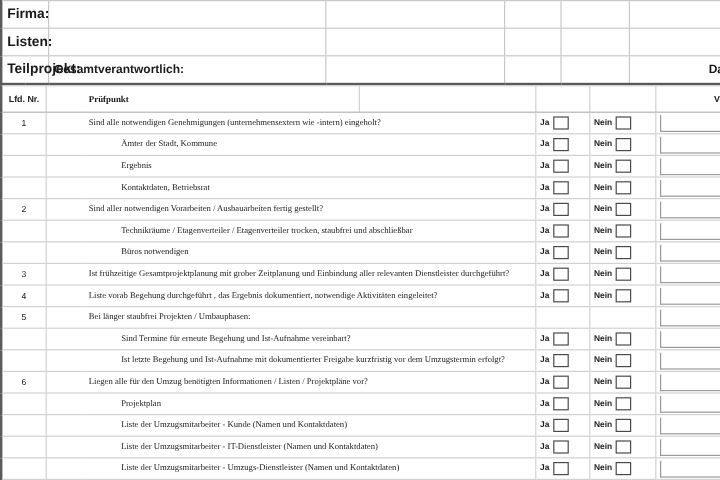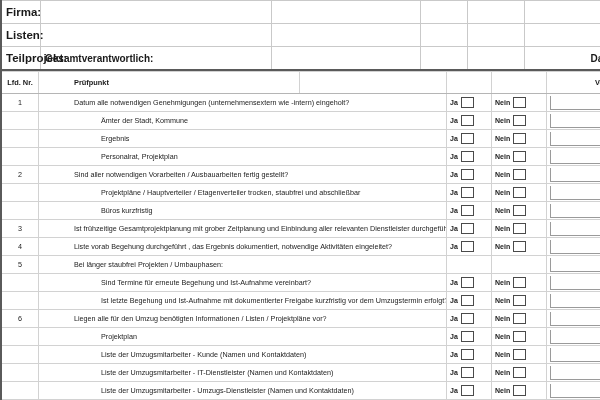--- a/index.html
+++ b/index.html
@@ -87,21 +87,21 @@
     font-size: 7.4px;
     border-bottom: 1px solid #b5b5b5;
   }
   table.grid tr.colhdr td.k-num { border-left: 2px solid #5a5a5a; }
   table.grid td.k-num {
     width: 30px;
     text-align: center;
     border-left: 2px solid #5a5a5a;
   }
   table.grid td.k-ind { width: 26px; border-left: none; border-right: none; }
-  table.grid td.k-txt { width: 222px; border-left: none; }
+  table.grid td.k-txt { width: 222px; border-left: none; font-family: Liberation Serif, serif; }
   table.grid td.k-txt2 { width: 140px; border-left: none; }
   table.grid td.k-ja  { width: 38px; text-align: left; }
   table.grid td.k-nein{ width: 48px; text-align: left; }
   table.grid td.k-ver { width: 96px; }
 
   table.grid tr.drow td { height: 17px; }
   table.grid tr.drow td.k-txt,
   table.grid tr.drow td.k-txt2 { border-right: none; }
 
   
@@ -189,21 +189,21 @@
         <td class="k-txt2"></td>
         <td class="k-ja"></td>
         <td class="k-nein"></td>
         <td class="k-ver">
           <span class="verlabel">Verantwortlich</span>
         </td>
       </tr>
     <tr class="drow">
           <td class="k-num">1</td>
           <td class="k-ind"></td>
-          <td class="k-txt" colspan="2"><span class="qtext">Datum alle notwendigen Genehmigungen (unternehmensextern wie -intern) eingeholt?</span></td>
+          <td class="k-txt" colspan="2"><span class="qtext">Sind alle notwendigen Genehmigungen (unternehmensextern wie -intern) eingeholt?</span></td>
           <td class="k-ja"><span class="lblja">Ja</span><span class="cbox"></span></td>
           <td class="k-nein"><span class="lblnein">Nein</span><span class="cbox"></span></td>
           <td class="k-ver">
             <span class="verbox"></span>
           </td>
         </tr>
         <tr class="drow">
           <td class="k-num"></td>
           <td class="k-ind"></td>
           <td class="k-txt" colspan="2"><span class="qtext sub">Ämter der Stadt, Kommune</span></td>
@@ -219,51 +219,51 @@
           <td class="k-txt" colspan="2"><span class="qtext sub">Ergebnis</span></td>
           <td class="k-ja"><span class="lblja">Ja</span><span class="cbox"></span></td>
           <td class="k-nein"><span class="lblnein">Nein</span><span class="cbox"></span></td>
           <td class="k-ver">
             <span class="verbox"></span>
           </td>
         </tr>
         <tr class="drow">
           <td class="k-num"></td>
           <td class="k-ind"></td>
-          <td class="k-txt" colspan="2"><span class="qtext sub">Personalrat, Projektplan</span></td>
+          <td class="k-txt" colspan="2"><span class="qtext sub">Kontaktdaten, Betriebsrat</span></td>
           <td class="k-ja"><span class="lblja">Ja</span><span class="cbox"></span></td>
           <td class="k-nein"><span class="lblnein">Nein</span><span class="cbox"></span></td>
           <td class="k-ver">
             <span class="verbox"></span>
           </td>
         </tr>
         <tr class="drow">
           <td class="k-num">2</td>
           <td class="k-ind"></td>
           <td class="k-txt" colspan="2"><span class="qtext">Sind aller notwendigen Vorarbeiten / Ausbauarbeiten fertig gestellt?</span></td>
           <td class="k-ja"><span class="lblja">Ja</span><span class="cbox"></span></td>
           <td class="k-nein"><span class="lblnein">Nein</span><span class="cbox"></span></td>
           <td class="k-ver">
             <span class="verbox"></span>
           </td>
         </tr>
         <tr class="drow">
           <td class="k-num"></td>
           <td class="k-ind"></td>
-          <td class="k-txt" colspan="2"><span class="qtext sub">Projektpläne / Hauptverteiler / Etagenverteiler trocken, staubfrei und abschließbar</span></td>
-          <td class="k-ja"><span class="lblja">Ja</span><span class="cbox"></span></td>
-          <td class="k-nein"><span class="lblnein">Nein</span><span class="cbox"></span></td>
-          <td class="k-ver">
-            <span class="verbox"></span>
-          </td>
-        </tr>
-        <tr class="drow">
-          <td class="k-num"></td>
-          <td class="k-ind"></td>
-          <td class="k-txt" colspan="2"><span class="qtext sub">Büros kurzfristig</span></td>
+          <td class="k-txt" colspan="2"><span class="qtext sub">Technikräume / Etagenverteiler / Etagenverteiler trocken, staubfrei und abschließbar</span></td>
+          <td class="k-ja"><span class="lblja">Ja</span><span class="cbox"></span></td>
+          <td class="k-nein"><span class="lblnein">Nein</span><span class="cbox"></span></td>
+          <td class="k-ver">
+            <span class="verbox"></span>
+          </td>
+        </tr>
+        <tr class="drow">
+          <td class="k-num"></td>
+          <td class="k-ind"></td>
+          <td class="k-txt" colspan="2"><span class="qtext sub">Büros notwendigen</span></td>
           <td class="k-ja"><span class="lblja">Ja</span><span class="cbox"></span></td>
           <td class="k-nein"><span class="lblnein">Nein</span><span class="cbox"></span></td>
           <td class="k-ver">
             <span class="verbox"></span>
           </td>
         </tr>
         <tr class="drow">
           <td class="k-num">3</td>
           <td class="k-ind"></td>
           <td class="k-txt" colspan="2"><span class="qtext">Ist frühzeitige Gesamtprojektplanung mit grober Zeitplanung und Einbindung aller relevanten Dienstleister durchgeführt?</span></td>

